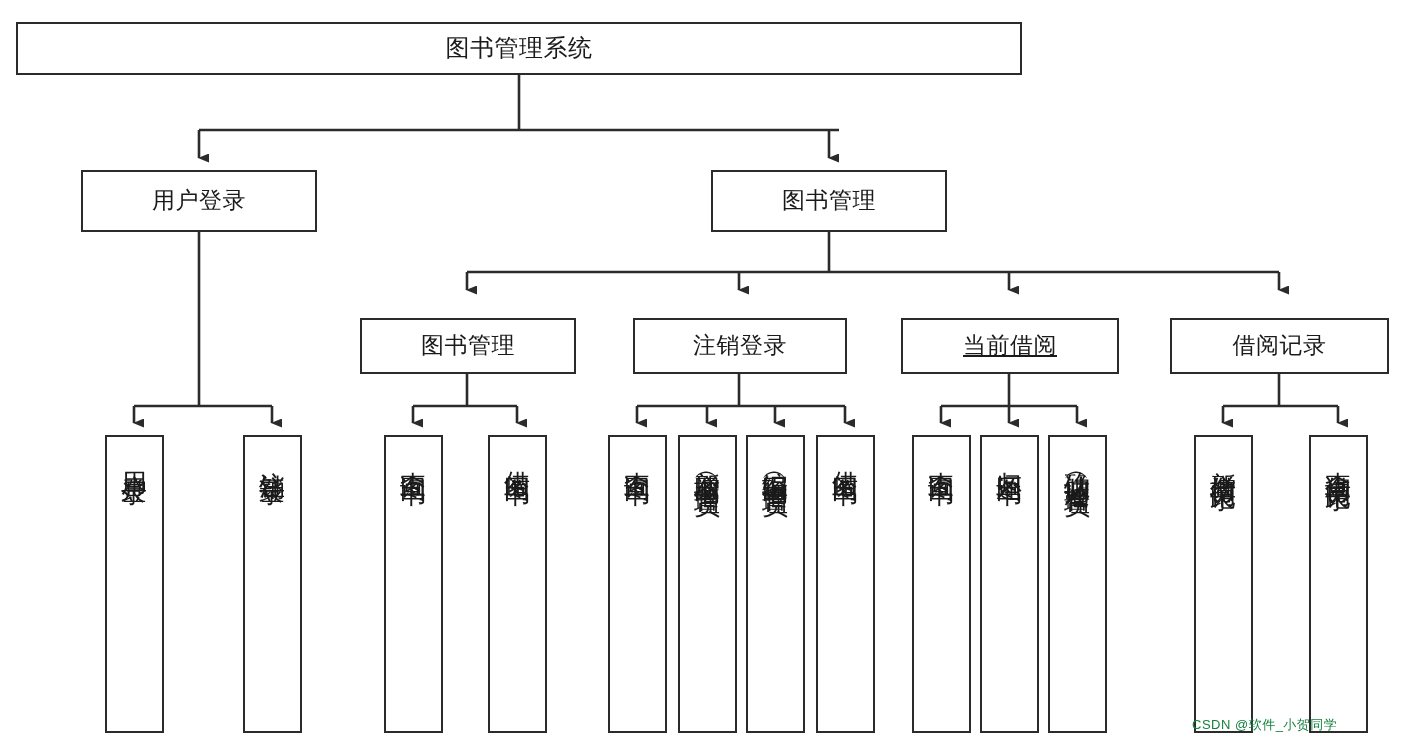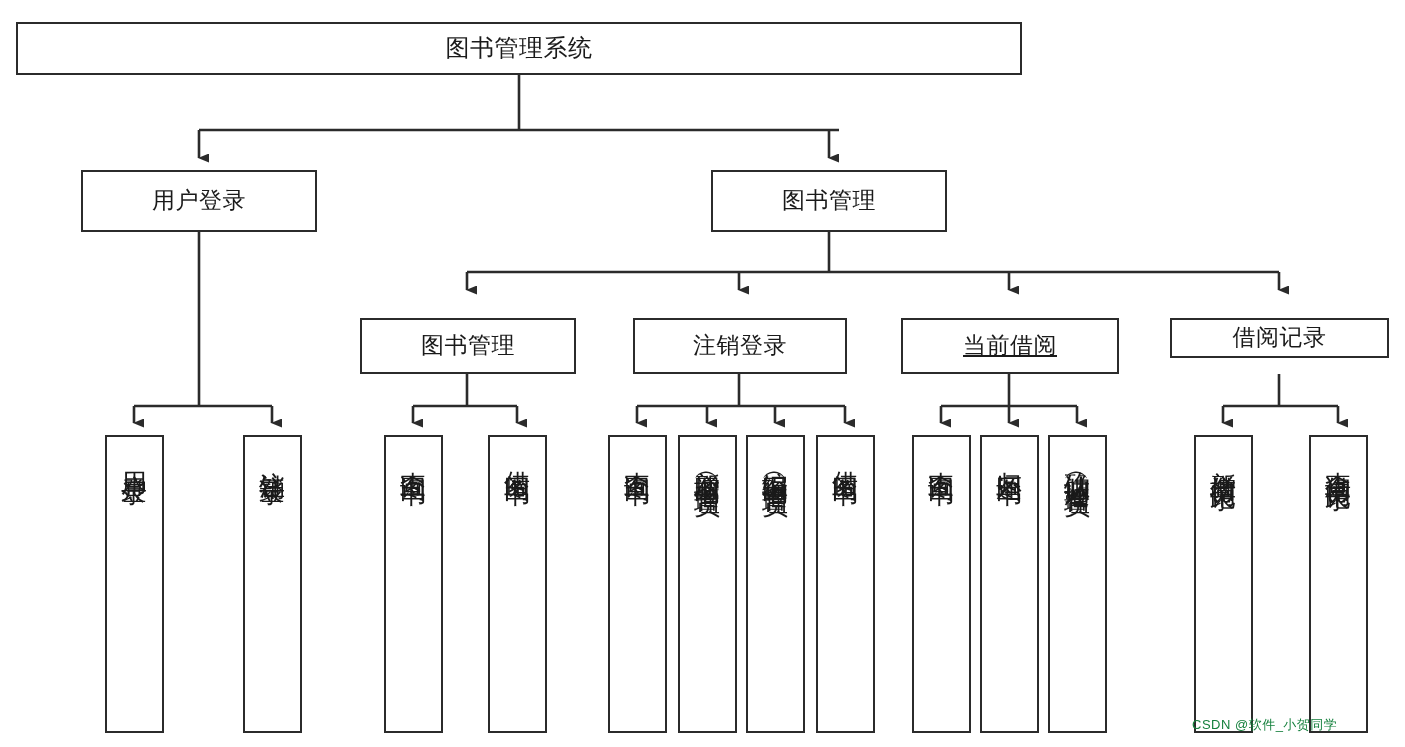--- a/index.html
+++ b/index.html
@@ -138,21 +138,21 @@
 
   <div class="node horiz" style="left:360px; top:318px; width:216px; height:56px;">
     <span class="label">图书管理</span>
   </div>
   <div class="node horiz" style="left:633px; top:318px; width:214px; height:56px;">
     <span class="label">注销登录</span>
   </div>
   <div class="node horiz" style="left:901px; top:318px; width:218px; height:56px;text-decoration:underline;">
     <span class="label">当前借阅</span>
   </div>
-  <div class="node horiz" style="left:1170px; top:318px; width:219px; height:40px;">
+  <div class="node horiz" style="left:1170px; top:318px; width:219px; height:56px;">
     <span class="label">借阅记录</span>
   </div>
 
   <div class="node vert" style="left:105px; top:435px; width:59px; height:298px;">
     <span class="label">用户登录</span>
   </div>
   <div class="node vert" style="left:243px; top:435px; width:59px; height:298px;">
     <span class="label">注销登录</span>
   </div>
 

